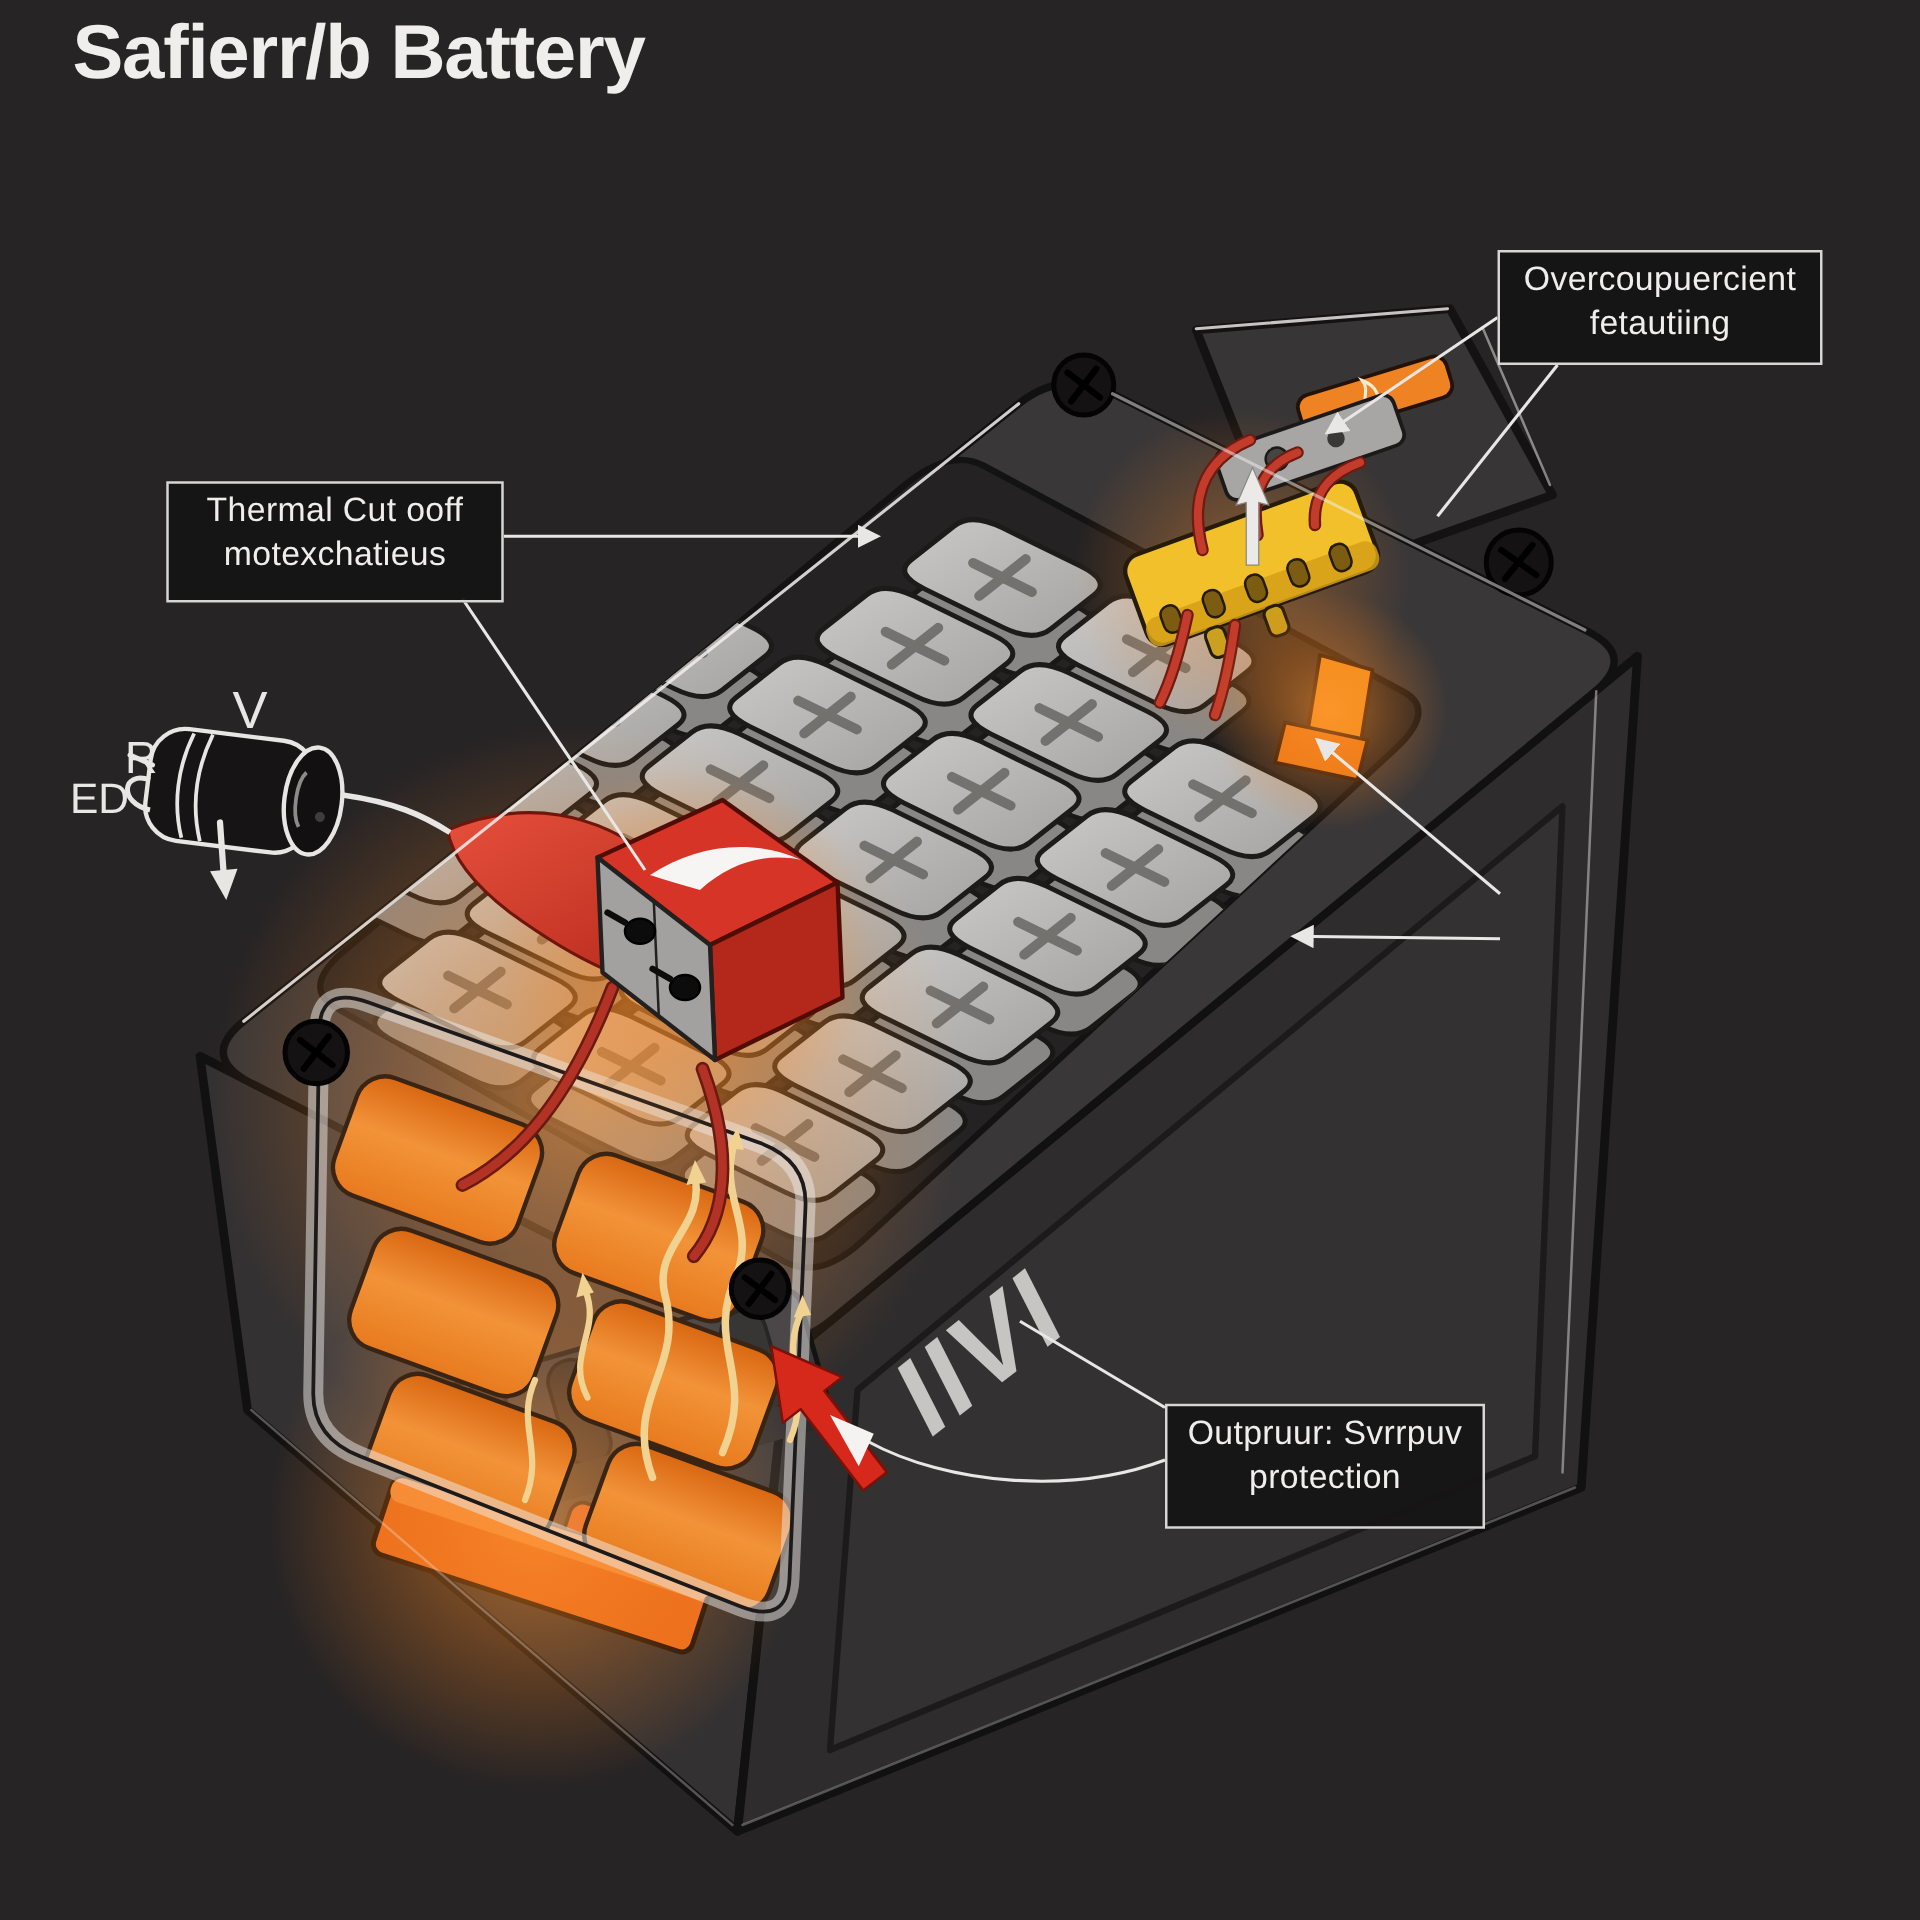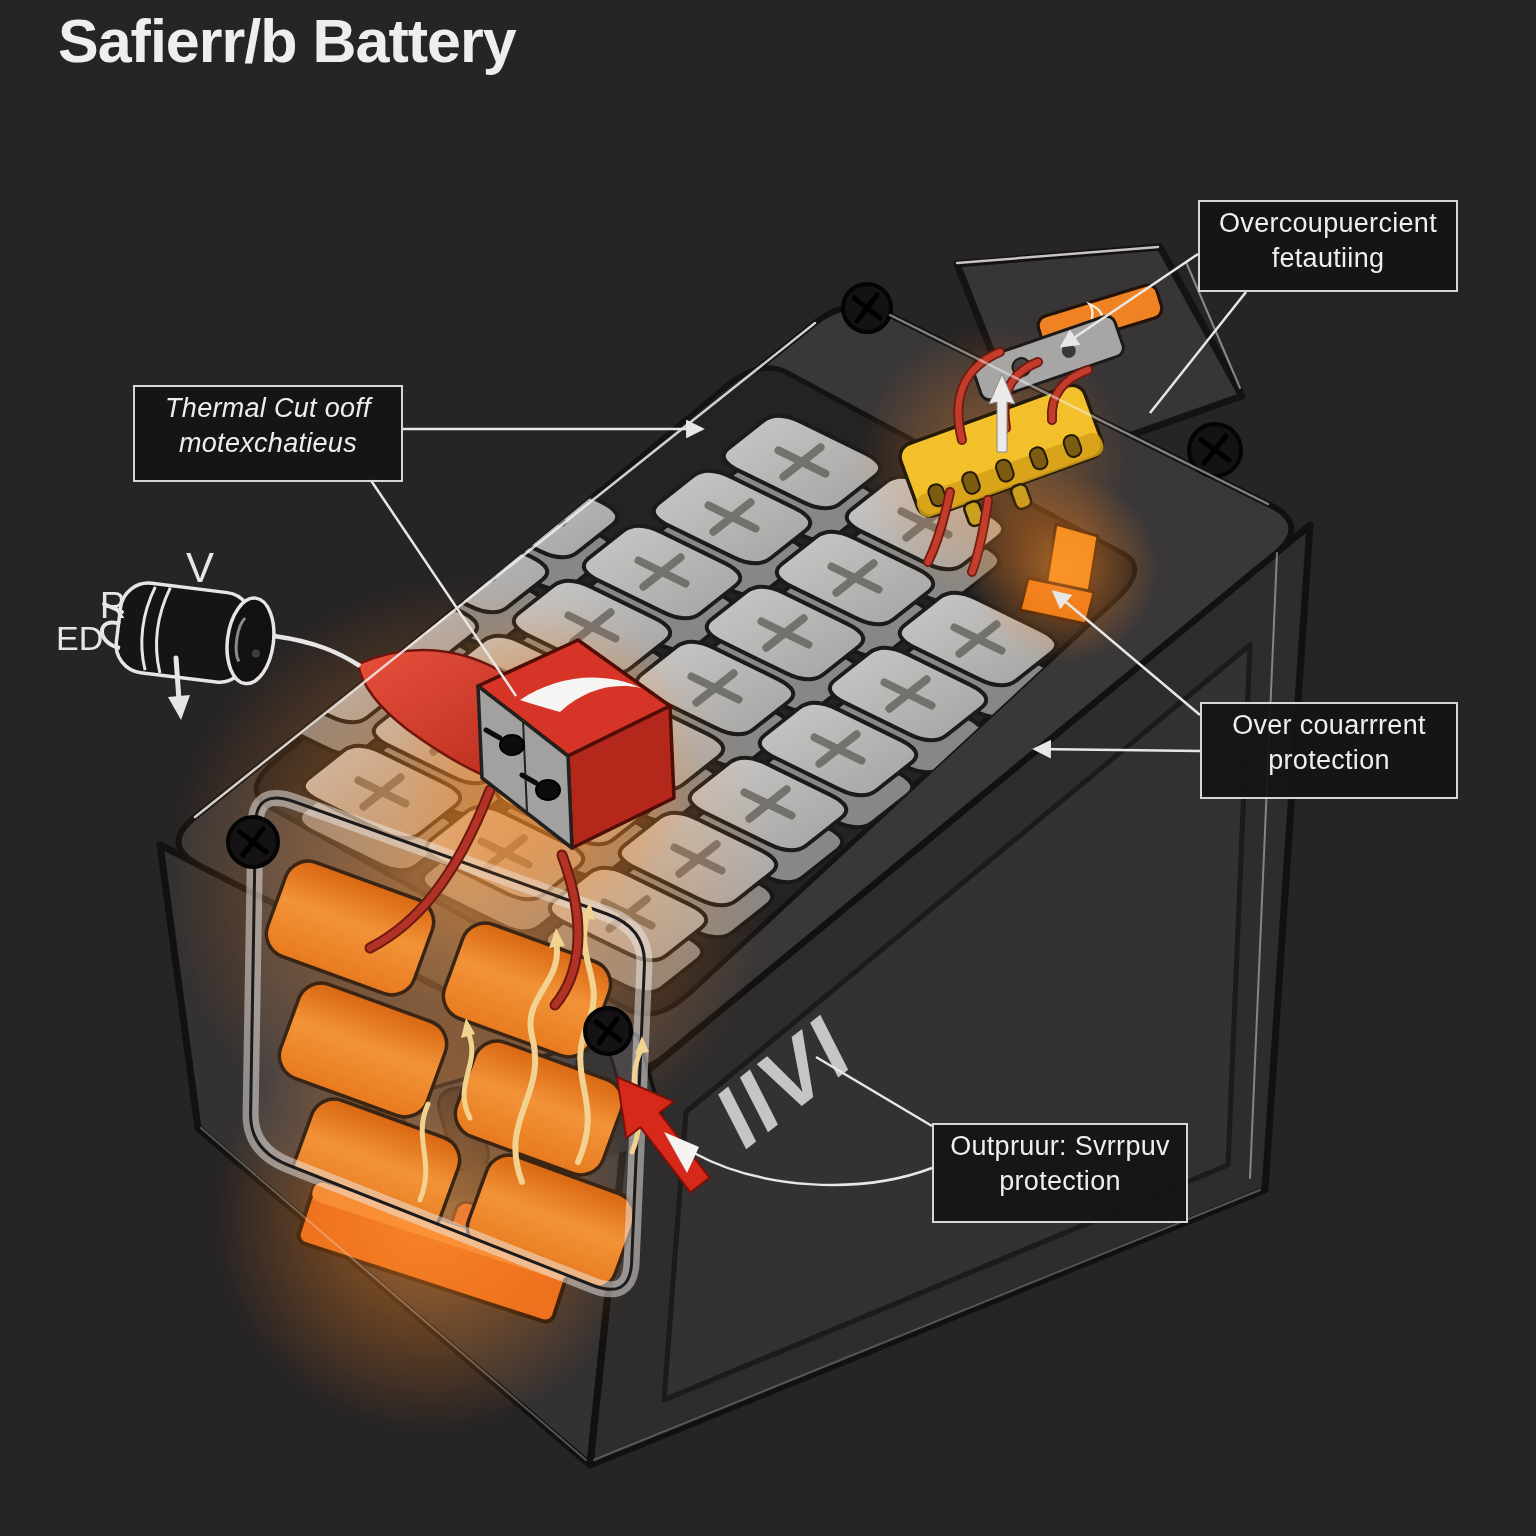--- a/index.html
+++ b/index.html
@@ -320,28 +320,24 @@
 
 <div class="title">
   <div>Safierr/b Battery</div>
 </div>
 
 <div class="callout" style="left:1198px;top:200px;width:260px;height:92px;">
   <div>Overcoupuercient</div>
   <div>fetautiing</div>
 </div>
 
-<div class="callout" style="left:133px;top:385px;width:270px;height:97px;font-style:italic;">
+<div class="callout" style="left:133px;top:385px;width:270px;height:97px;">
   <div>Thermal Cut ooff</div>
   <div>motexchatieus</div>
 </div>
 
-<div class="callout" style="left:1200px;top:702px;width:258px;height:97px;">
-  <div>Over couarrrent</div>
-  <div>protection</div>
-</div>
 
 <div class="callout" style="left:932px;top:1123px;width:256px;height:100px;">
   <div>Outpruur: Svrrpuv</div>
   <div>protection</div>
 </div>
 
 </div>
 
 </body></html>

